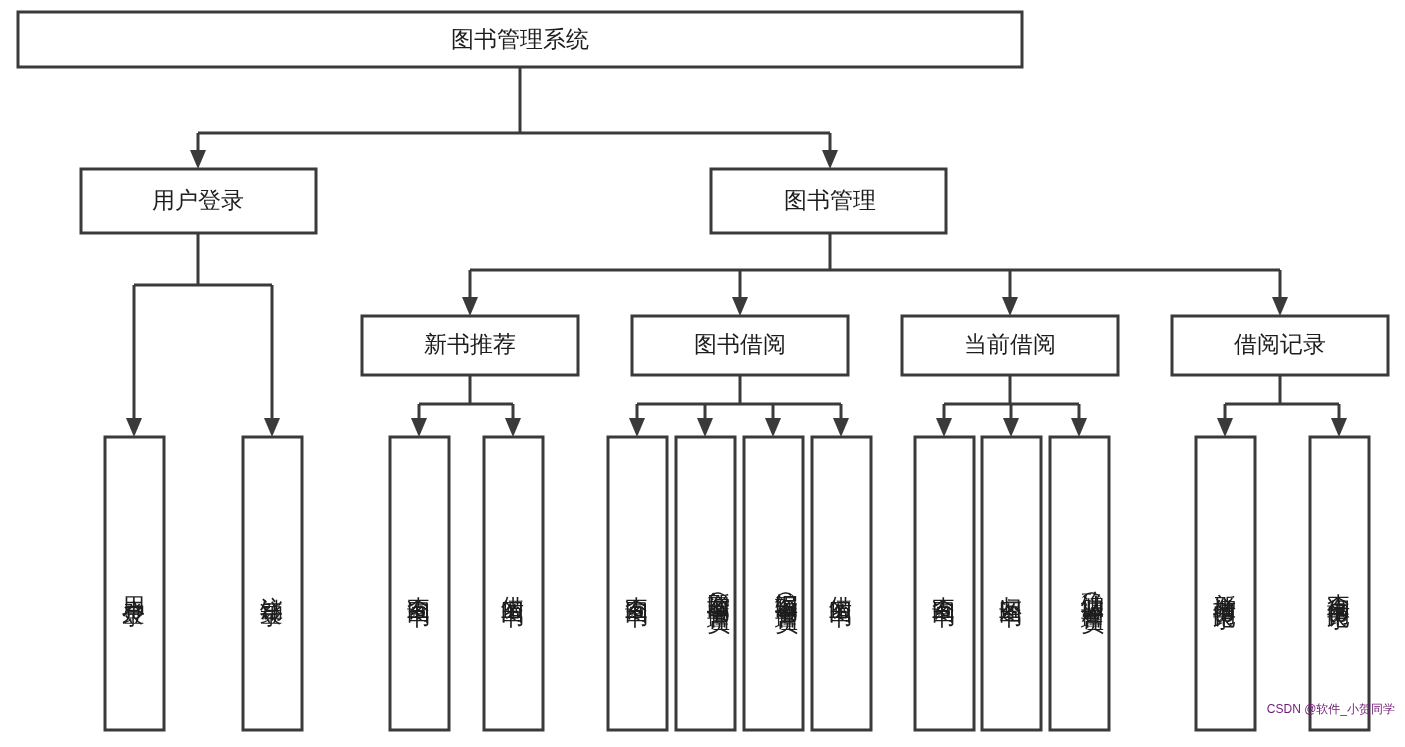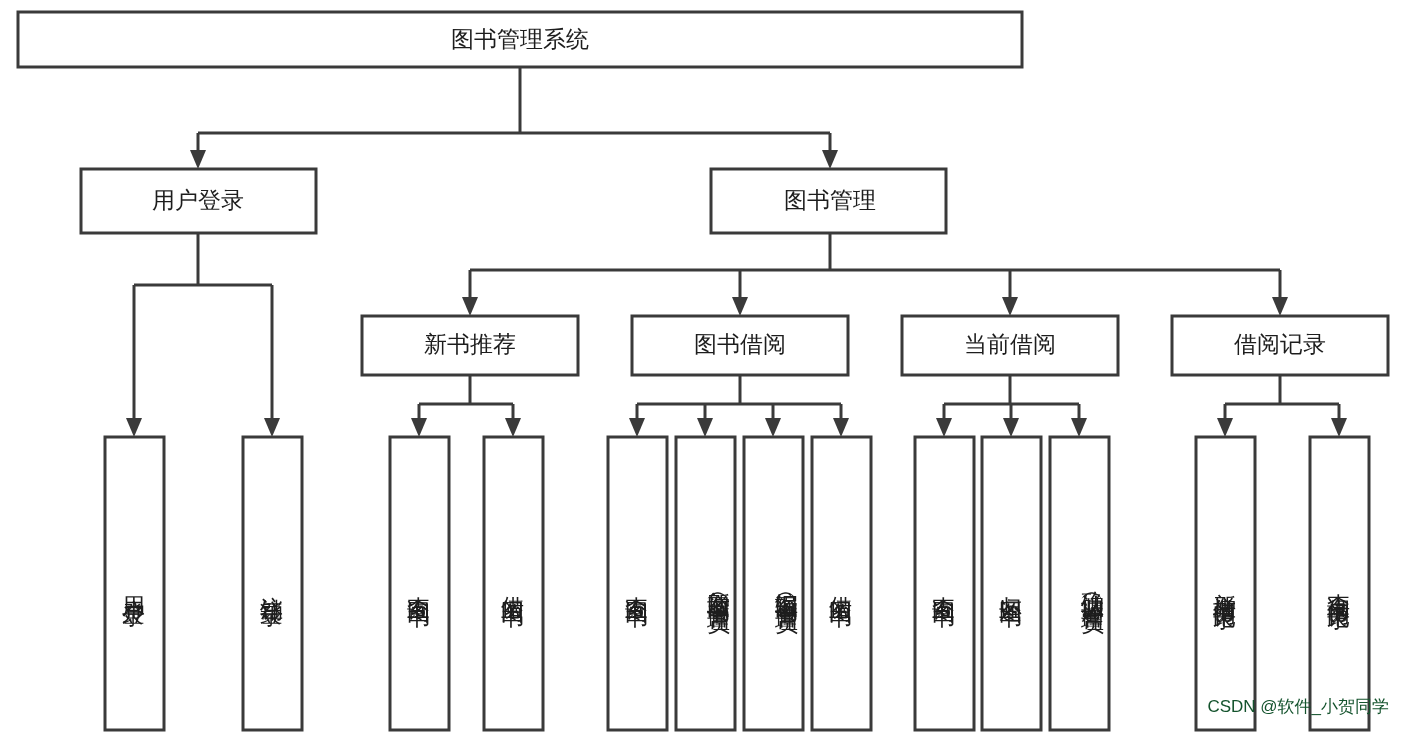--- a/index.html
+++ b/index.html
@@ -51,25 +51,25 @@
     font-size: 23px;
   }
   .label-v {
     font-size: 23px;
     writing-mode: vertical-rl;
     text-orientation: upright;
     letter-spacing: 3px;
   }
   .watermark-text {
     position: absolute;
-    right: 16px;
+    right: 10px;
     bottom: 4px;
     font-family: "Liberation Sans", sans-serif;
-    font-size: 17px;
-    color: #14532d;
+    font-size: 12px;
+    color: #701a75;
     white-space: nowrap;
     pointer-events: none;
   }
 </style>
 </head>
 <body>
 
 <div id="diagram-root">
 
   <svg class="diagram-canvas" viewBox="0 0 1405 747">

